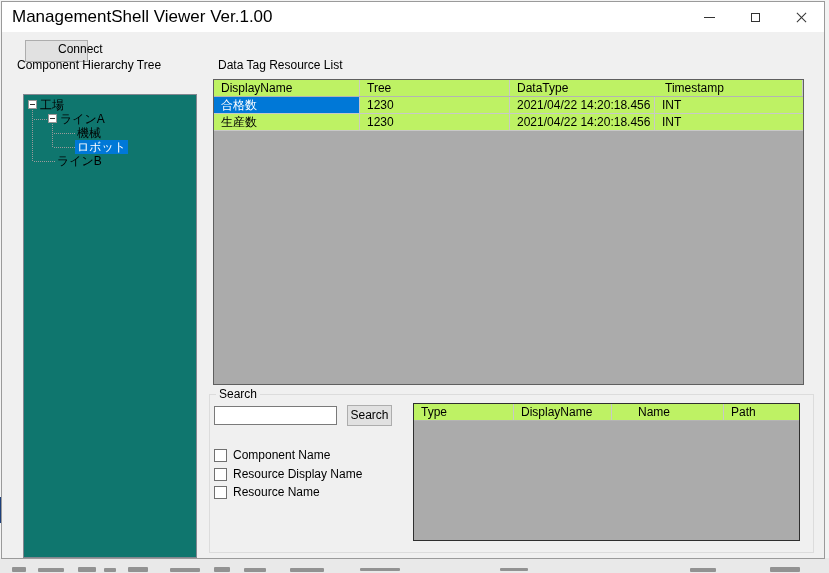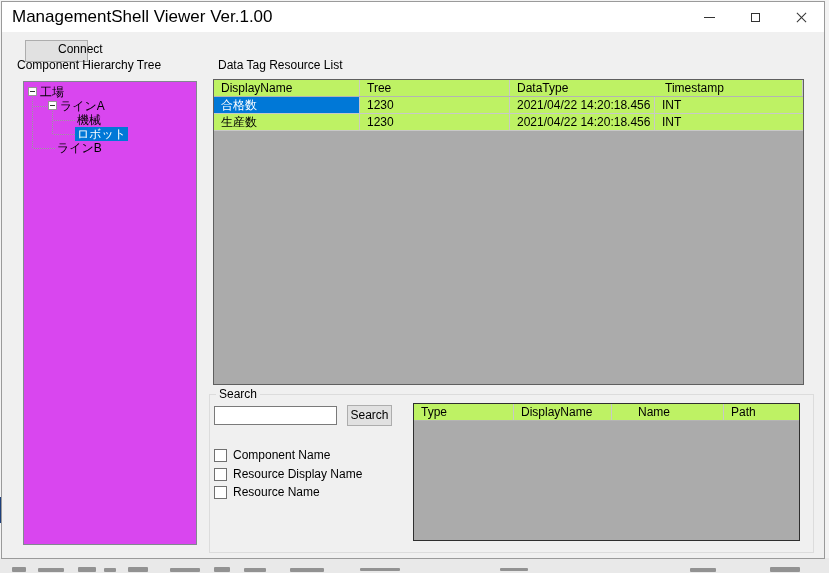--- a/index.html
+++ b/index.html
@@ -37,22 +37,22 @@
   .btn { background:#e1e1e1; border:1px solid #adadad; font-size:12px; text-align:center; color:#000; }
   .connect-btn { position:absolute; left:22px; top:8px; width:63px; height:22px; line-height:16px;padding-left:32px; }
 
   
   .section-label { position:absolute; font-size:12px; color:#000; white-space:nowrap; }
   .tree-title { left:14px; top:26px; }
   .list-title { left:207px; top:26px;margin-left:8px; }
 
   
   .tree-panel {
-    position:absolute; left:20px; top:49px; width:174px; height:464px;
-    background:#d946ef; border:1px solid #828790;text-align:center;
+    position:absolute; left:20px; top:62px; width:174px; height:464px;
+    background:#0f766e; border:1px solid #828790;text-align:center;
   }
   .tree-node-label { position:absolute; height:14px; line-height:14px; white-space:nowrap; padding:0 2px; }
   .tree-node-label.selected { background:#0078d7; color:#fff; }
   .expander { position:absolute; width:9px; height:9px; border:1px solid #969696; background:#fff; }
   .expander::after { content:""; position:absolute; left:1px; top:3px; width:5px; height:1px; background:#333; }
   .vline { position:absolute; width:0; border-left:1px dotted #9a9a9a; }
   .hdash { position:absolute; height:0; border-top:1px dotted #9a9a9a; }
 
   
   .grid1 {

